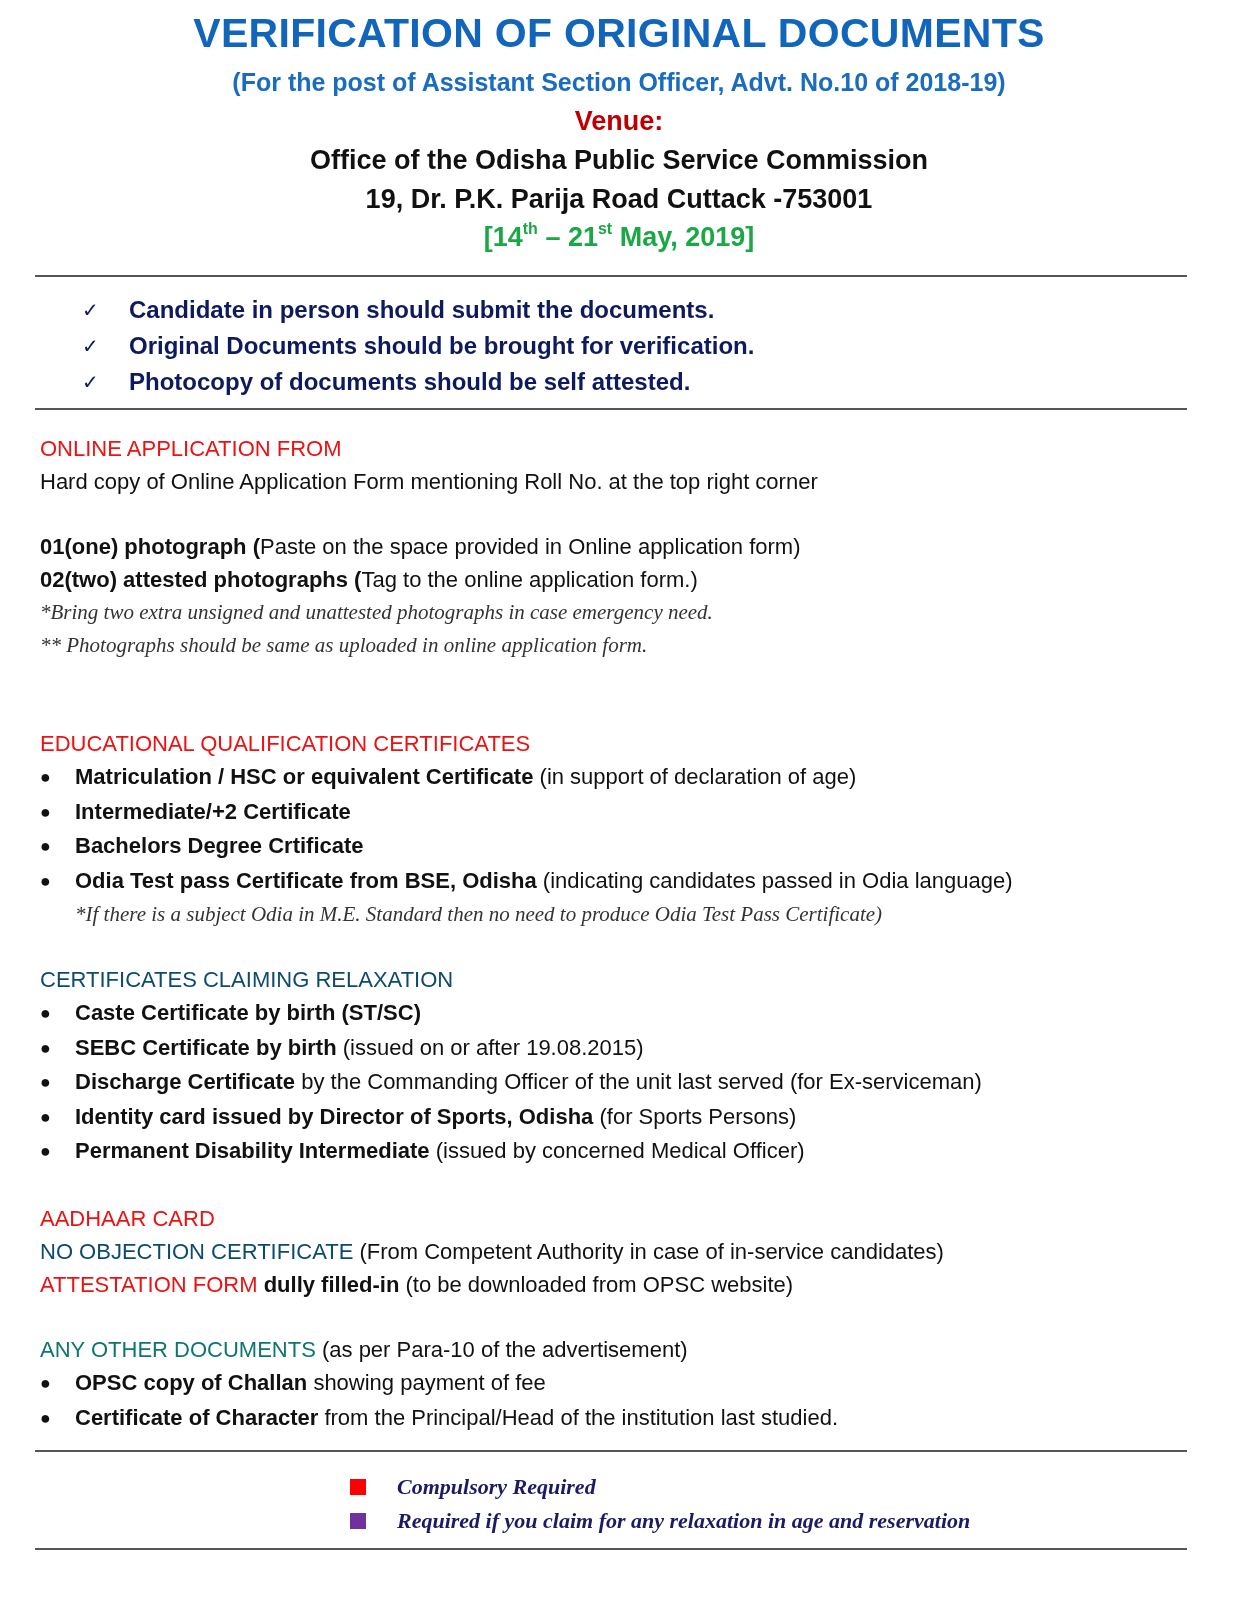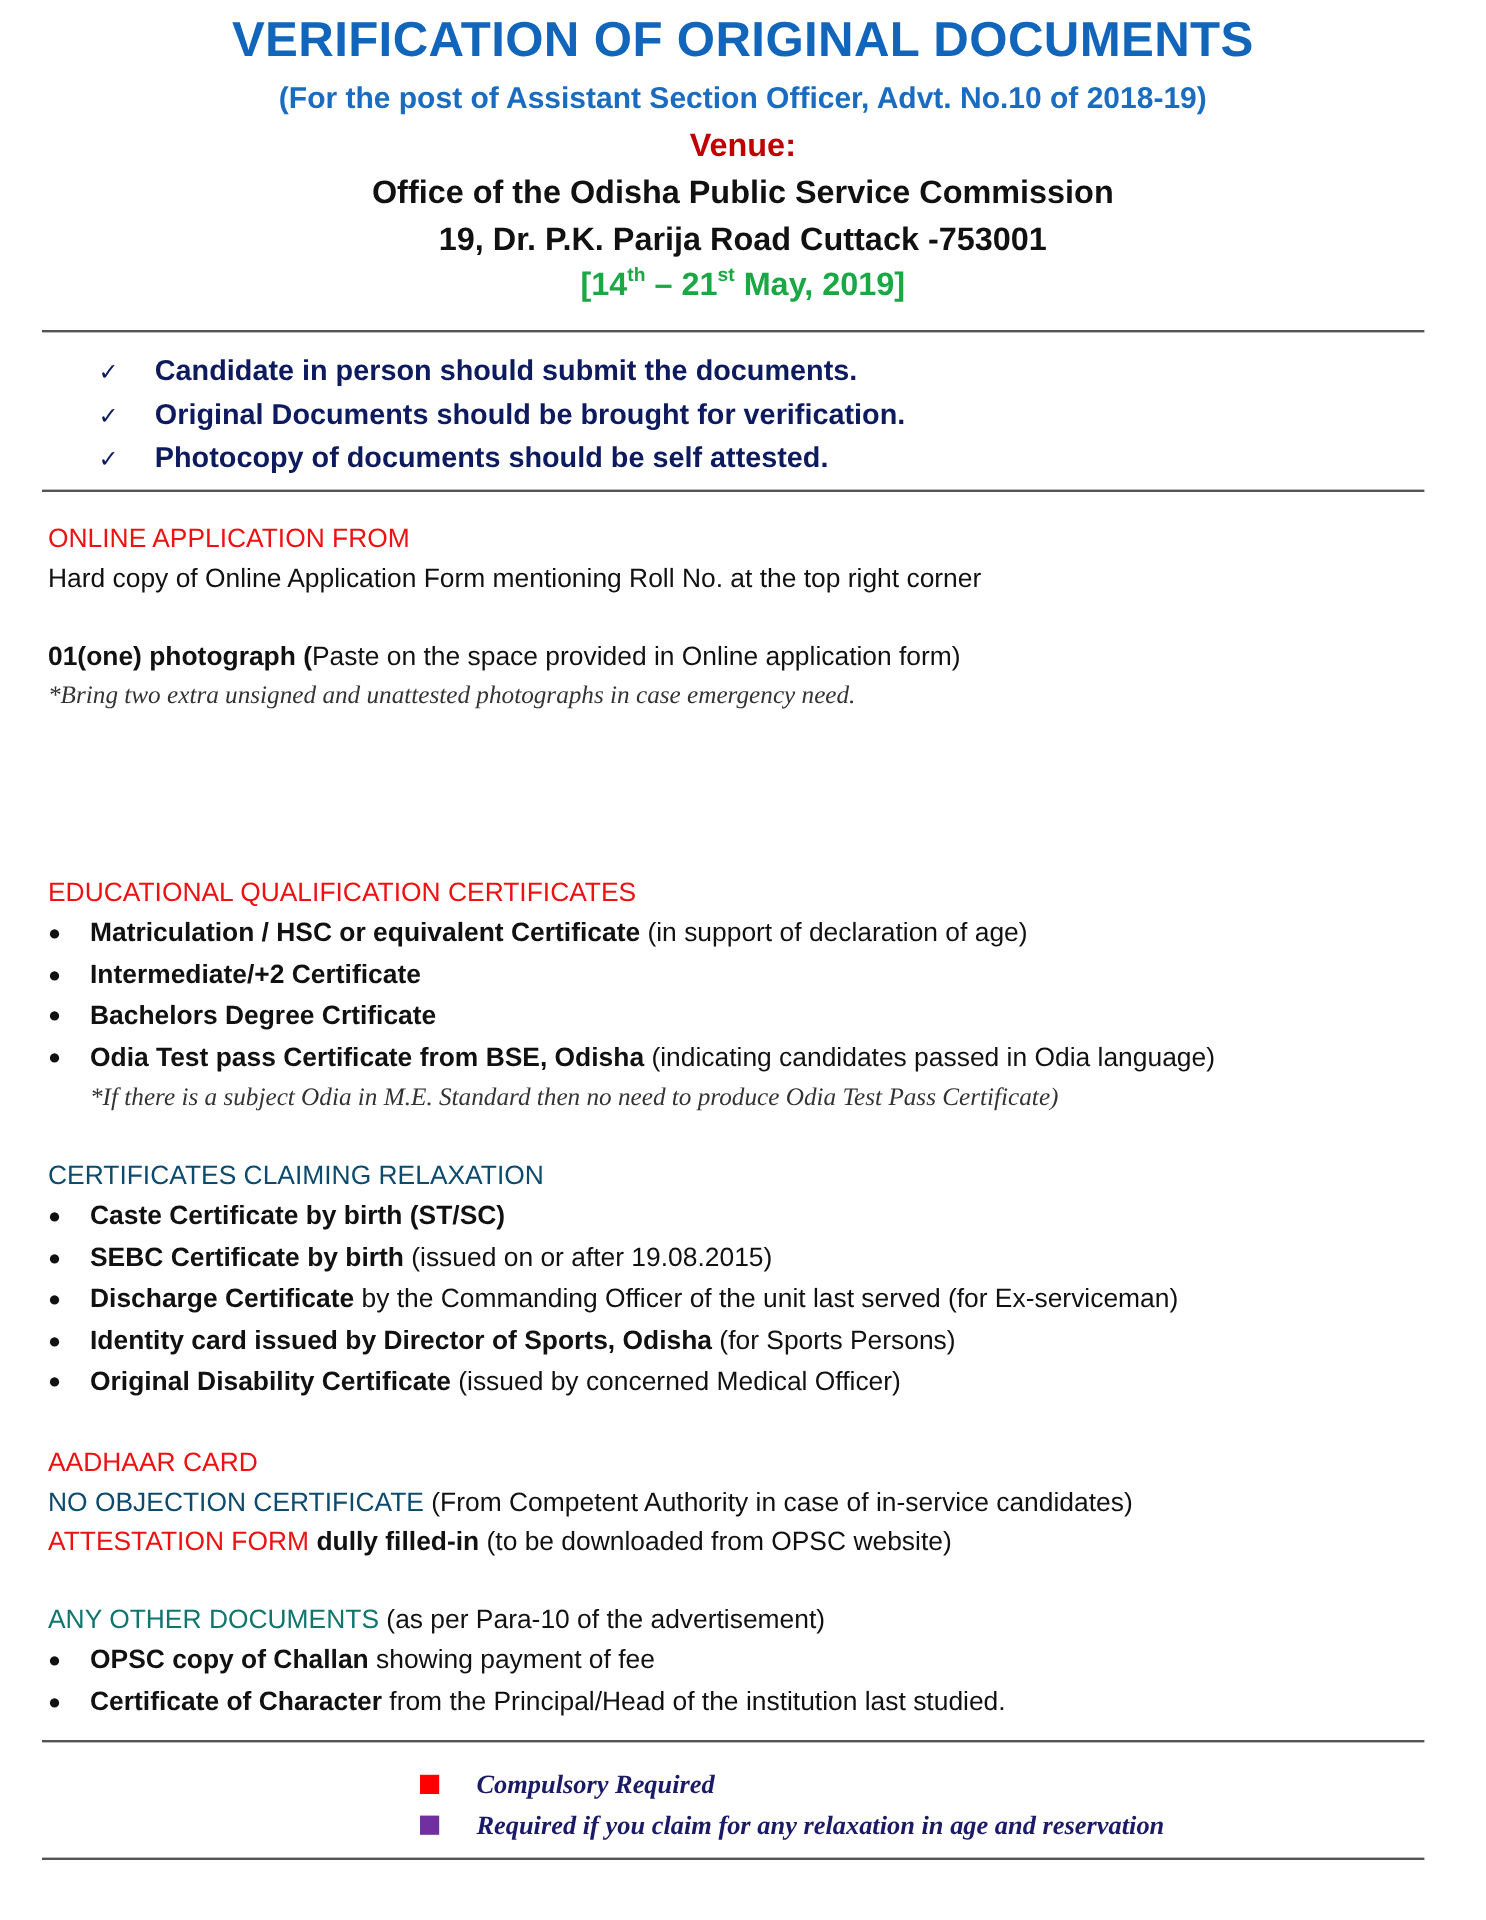--- a/index.html
+++ b/index.html
@@ -94,21 +94,23 @@
 
 <div class="rule" style="top:408px;"></div>
 
 <div class="section" style="top:432px;">
   <div class="line h-red">ONLINE APPLICATION FROM</div>
   <div class="line">Hard copy of Online Application Form mentioning Roll No. at the top right corner</div>
 </div>
 
 <div class="section" style="top:530px;">
   <div class="line"><span class="b">01(one) photograph (</span><span>Paste on the space provided in Online application form)</span></div>
+  <div class="line"><span class="b">02(two) attested photographs (</span><span>Tag to the online application form.)</span></div>
   <div class="note">*Bring two extra unsigned and unattested photographs in case emergency need.</div>
+  <div class="note">** Photographs should be same as uploaded in online application form.</div>
 </div>
 
 <div class="section" style="top:727px;">
   <div class="line h-red">EDUCATIONAL QUALIFICATION CERTIFICATES</div>
   <ul class="bullets">
     <li>
         <span class="dot">●</span>
         <span><span class="b">Matriculation / HSC or equivalent Certificate</span><span> (in support of declaration of age)</span></span>
       </li>
     <li>
@@ -141,21 +143,21 @@
     <li>
         <span class="dot">●</span>
         <span><span class="b">Discharge Certificate</span><span> by the Commanding Officer of the unit last served (for Ex-serviceman)</span></span>
       </li>
     <li>
         <span class="dot">●</span>
         <span><span class="b">Identity card issued by Director of Sports, Odisha</span><span> (for Sports Persons)</span></span>
       </li>
     <li>
         <span class="dot">●</span>
-        <span><span class="b">Original Disability Certificate</span><span> (issued by concerned Medical Officer)</span></span>
+        <span><span class="b">Permanent Disability Intermediate</span><span> (issued by concerned Medical Officer)</span></span>
       </li>
   </ul>
 </div>
 
 <div class="section" style="top:1202px;">
   <div class="line h-red">AADHAAR CARD</div>
   <div class="line"><span class="h-purple">NO OBJECTION CERTIFICATE</span><span> (From Competent Authority in case of in-service candidates)</span></div>
   <div class="line"><span class="h-red">ATTESTATION FORM</span><span class="b"> dully filled-in</span><span> (to be downloaded from OPSC website)</span></div>
 </div>
 

